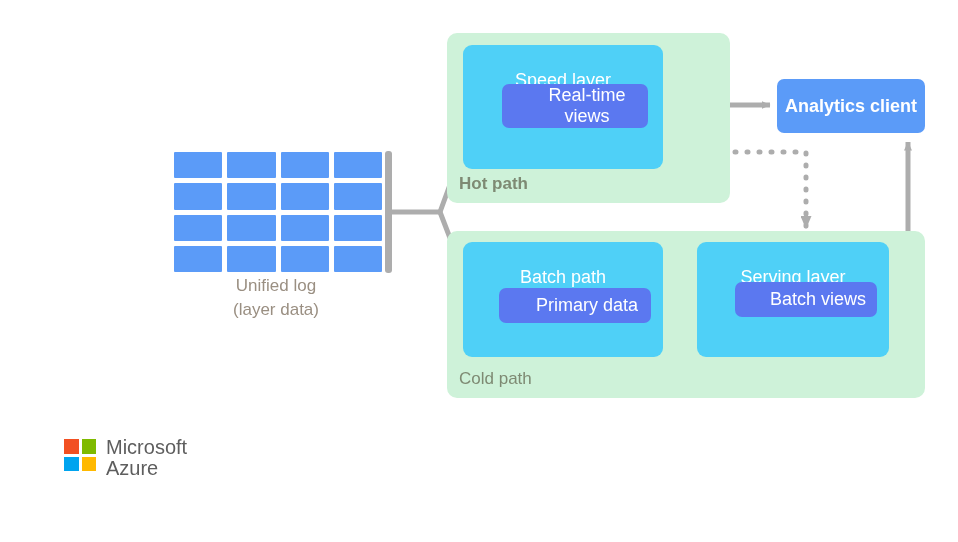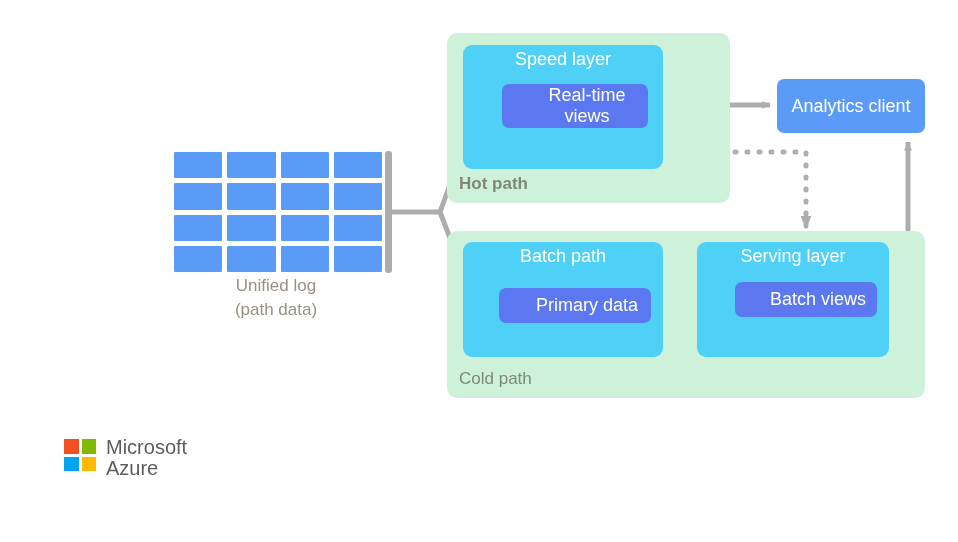--- a/index.html
+++ b/index.html
@@ -54,21 +54,21 @@
   
   .layer-box{
     position:absolute;
     background:#4FD0F7;
     border-radius:9px;
   }
   #speed-layer-box{left:463px;top:45px;width:200px;height:124px;}
   #batch-layer-box{left:463px;top:242px;width:200px;height:115px;}
   #serving-layer-box{left:697px;top:242px;width:192px;height:115px;text-decoration:underline;}
   .layer-title{
-    position:absolute;left:0;right:0;top:4px;
+    position:absolute;left:0;right:0;top:25px;
     text-align:center;color:#ffffff;
     font-size:18px;
   }
 
   
   .inner-box{
     position:absolute;
     background:#5B78F0;
     border-radius:7px;
     color:#ffffff;
@@ -78,21 +78,21 @@
   }
   #realtime-views-box{left:502px;top:84px;width:122px;height:44px;}
   #primary-data-box{left:499px;top:282px;width:128px;height:35px;margin-top:6px;}
   #batch-views-box{left:735px;top:282px;width:118px;height:35px;}
 
   
   #analytics-client-box{
     position:absolute;left:777px;top:79px;width:148px;height:54px;
     background:#5B9BF8;border-radius:7px;
     color:#ffffff;font-size:18px;
-    display:flex;align-items:center;justify-content:center;
+    display:flex;align-items:center;justify-content:center;font-weight:bold;
   }
 
   
   #azure-logo{position:absolute;left:64px;top:437px;}
   .logo-squares{
     position:absolute;left:0;top:2px;
     width:32px;height:32px;
     display:grid;grid-template-columns:1fr 1fr;grid-template-rows:1fr 1fr;
     gap:3px;
   }
@@ -154,21 +154,21 @@
   <div class="log-cell"></div>
   <div class="log-cell"></div>
   <div class="log-cell"></div>
   <div class="log-cell"></div>
   <div class="log-cell"></div>
   <div class="log-cell"></div>
 </div>
 <div class="log-bar"></div>
 <div class="log-label">
   <div>Unified log</div>
-  <div>(path data)</div>
+  <div>(layer data)</div>
 </div>
 
 <div class="path-box" id="hot-path-box"></div>
 <div class="path-label" id="hot-path-label">Hot path</div>
 
 <div class="layer-box" id="speed-layer-box">
   <div class="layer-title">Speed layer</div>
 </div>
 <div class="inner-box" id="realtime-views-box">
   <span>

